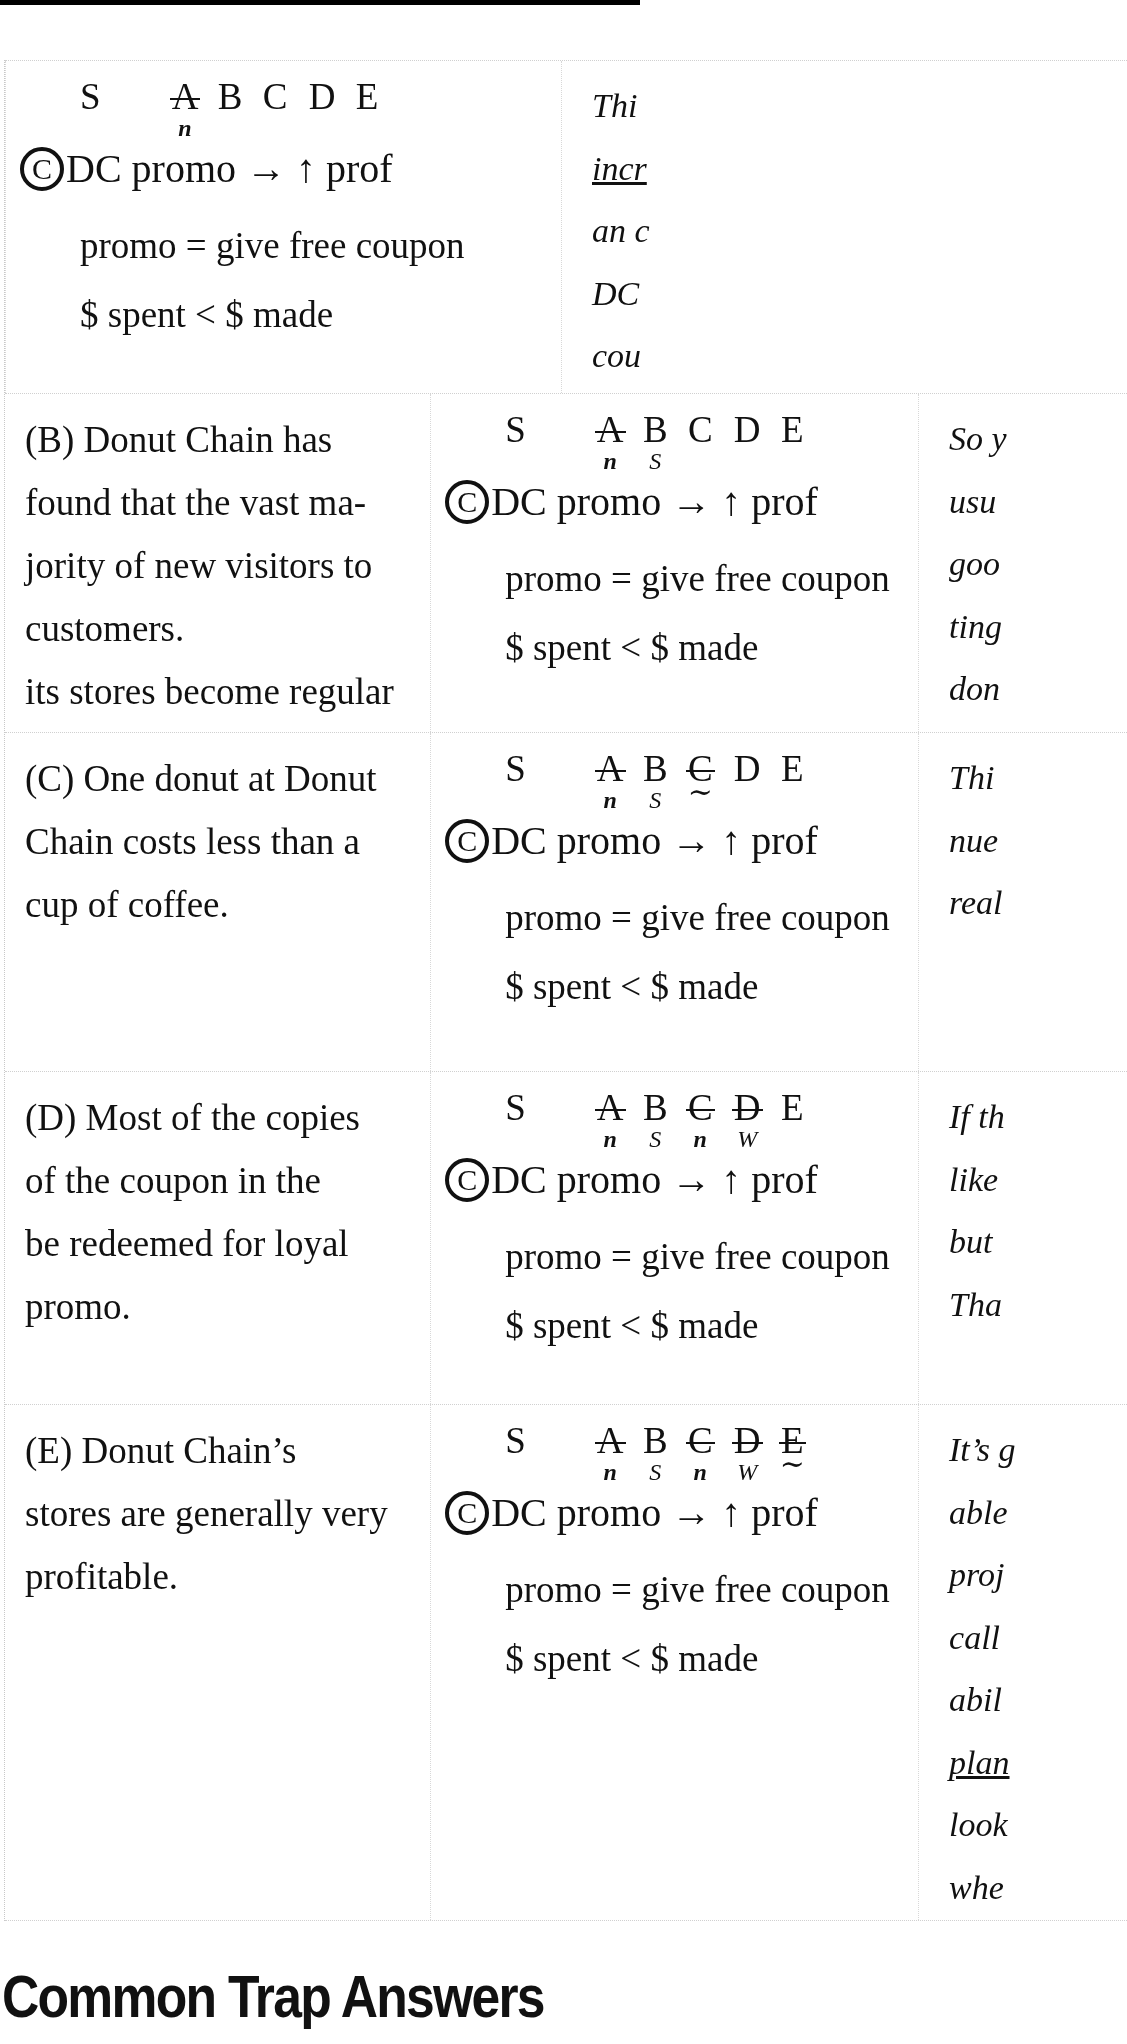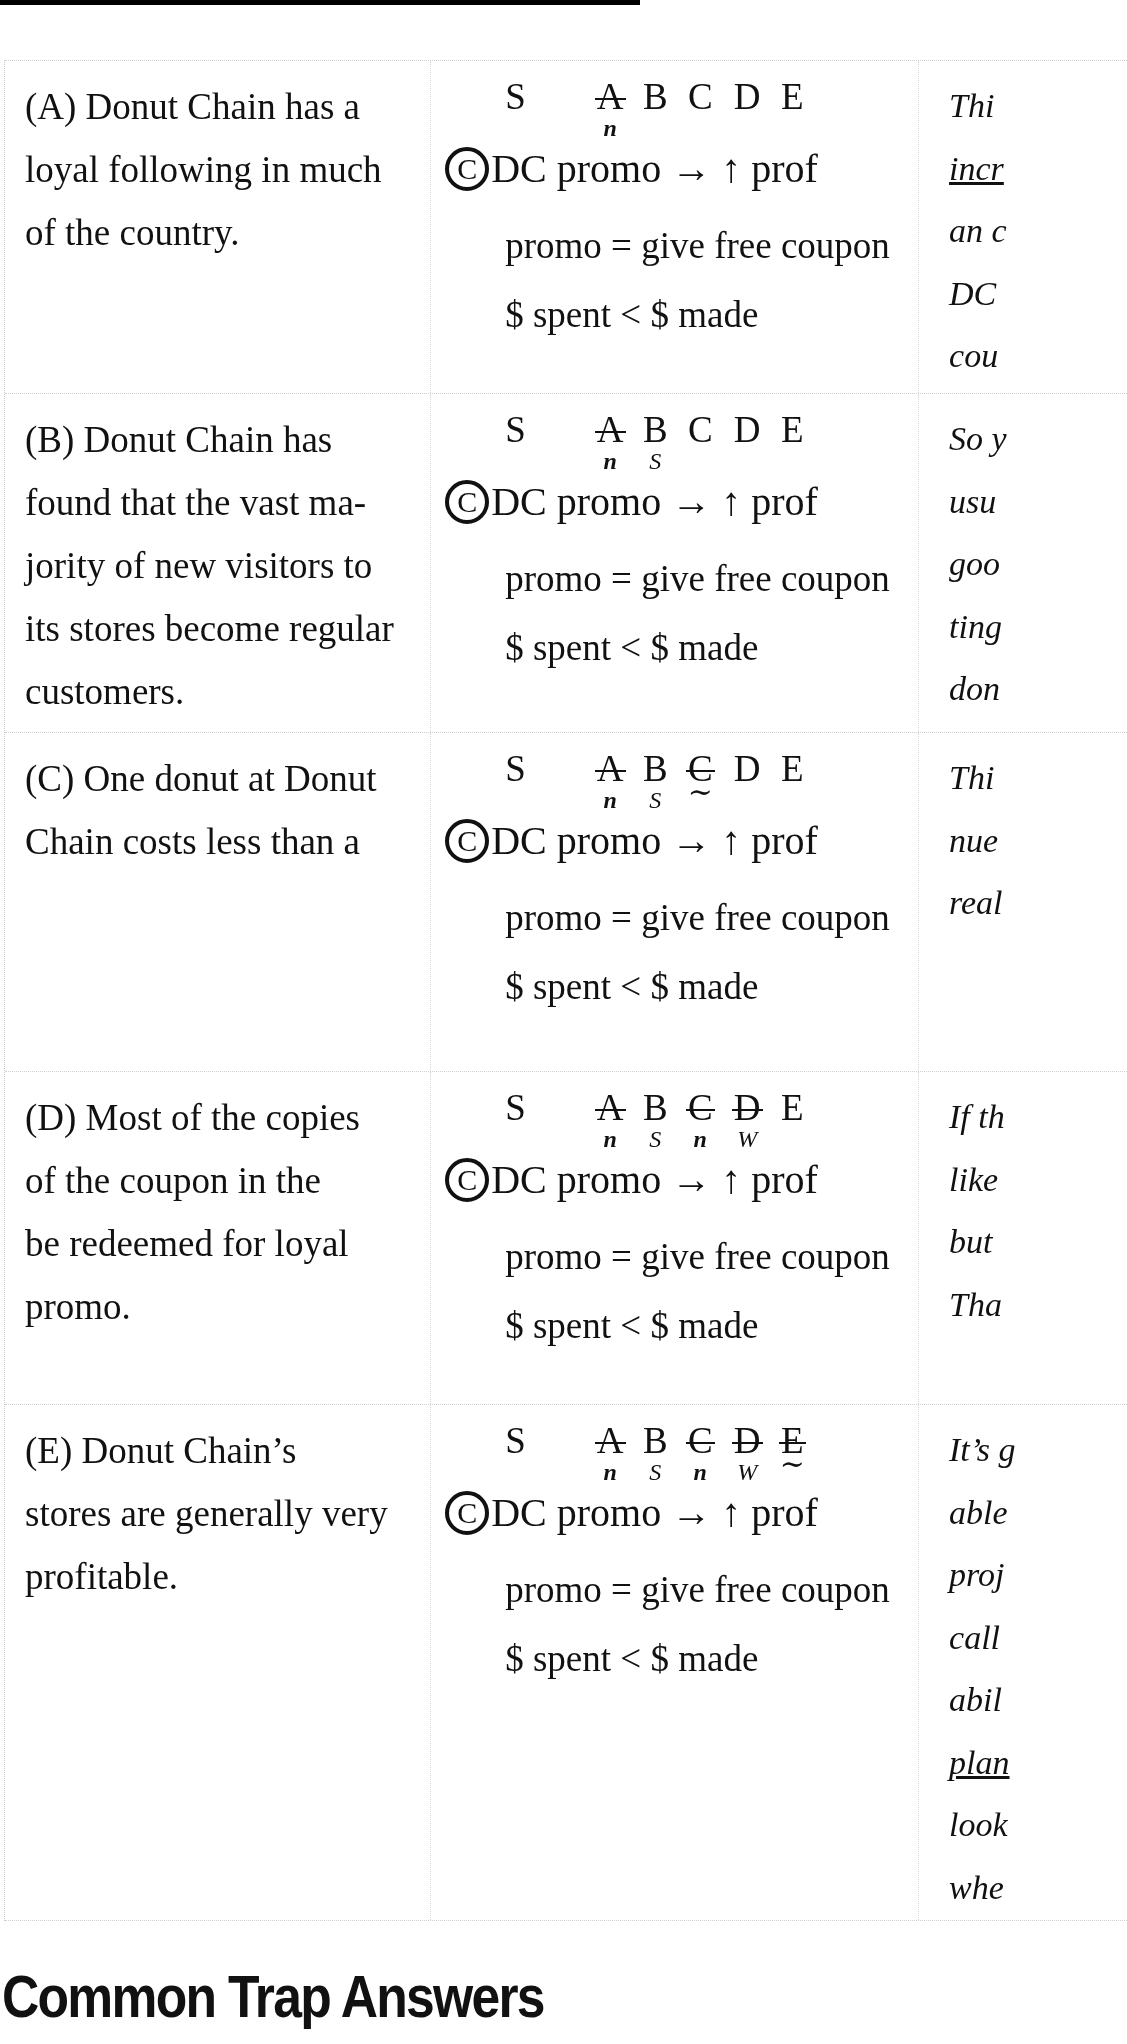--- a/index.html
+++ b/index.html
@@ -67,25 +67,20 @@
       font-size: 60px; letter-spacing: -2px; transform: scaleX(0.86); transform-origin: left top;
     }
   </style>
 </head>
 <body>
 
 <div class="top-rule"></div>
 
 <div class="table" id="table">
     <div class="row" style="height: 332px;">
-      <div class="cell-answer">
-        <div>(A) Donut Chain has a</div>
-        <div>loyal following in much</div>
-        <div>of the country.</div>
-      </div>
       <div class="cell-notes">
         <div class="letters">
           <span class="s">S</span>
           <span class="ltr struck" style="left: 90px;"><span class="ch">A</span><span class="sub">n</span></span>
           <span class="ltr" style="left: 135px;"><span class="ch">B</span></span>
           <span class="ltr" style="left: 180px;"><span class="ch">C</span></span>
           <span class="ltr" style="left: 227px;"><span class="ch">D</span></span>
           <span class="ltr" style="left: 272px;"><span class="ch">E</span></span>
         </div>
         <div class="claim">
@@ -101,22 +96,22 @@
         <div class="expl-line">an c</div>
         <div class="expl-line">DC</div>
         <div class="expl-line">cou</div>
       </div>
     </div>
     <div class="row" style="height: 338px;">
       <div class="cell-answer">
         <div>(B) Donut Chain has</div>
         <div>found that the vast ma-</div>
         <div>jority of new visitors to</div>
+        <div>customers.</div>
         <div>its stores become regular</div>
-        <div>customers.</div>
       </div>
       <div class="cell-notes">
         <div class="letters">
           <span class="s">S</span>
           <span class="ltr struck" style="left: 90px;"><span class="ch">A</span><span class="sub">n</span></span>
           <span class="ltr" style="left: 135px;"><span class="ch">B</span><span class="sub plain">S</span></span>
           <span class="ltr" style="left: 180px;"><span class="ch">C</span></span>
           <span class="ltr" style="left: 227px;"><span class="ch">D</span></span>
           <span class="ltr" style="left: 272px;"><span class="ch">E</span></span>
         </div>
@@ -132,20 +127,21 @@
         <div class="expl-line">usu</div>
         <div class="expl-line">goo</div>
         <div class="expl-line">ting</div>
         <div class="expl-line">don</div>
       </div>
     </div>
     <div class="row" style="height: 338px;">
       <div class="cell-answer">
         <div>(C) One donut at Donut</div>
         <div>Chain costs less than a</div>
+        <div>cup of coffee.</div>
       </div>
       <div class="cell-notes">
         <div class="letters">
           <span class="s">S</span>
           <span class="ltr struck" style="left: 90px;"><span class="ch">A</span><span class="sub">n</span></span>
           <span class="ltr" style="left: 135px;"><span class="ch">B</span><span class="sub plain">S</span></span>
           <span class="ltr struck" style="left: 180px;"><span class="ch">C</span><span class="tilde">∼</span></span>
           <span class="ltr" style="left: 227px;"><span class="ch">D</span></span>
           <span class="ltr" style="left: 272px;"><span class="ch">E</span></span>
         </div>

